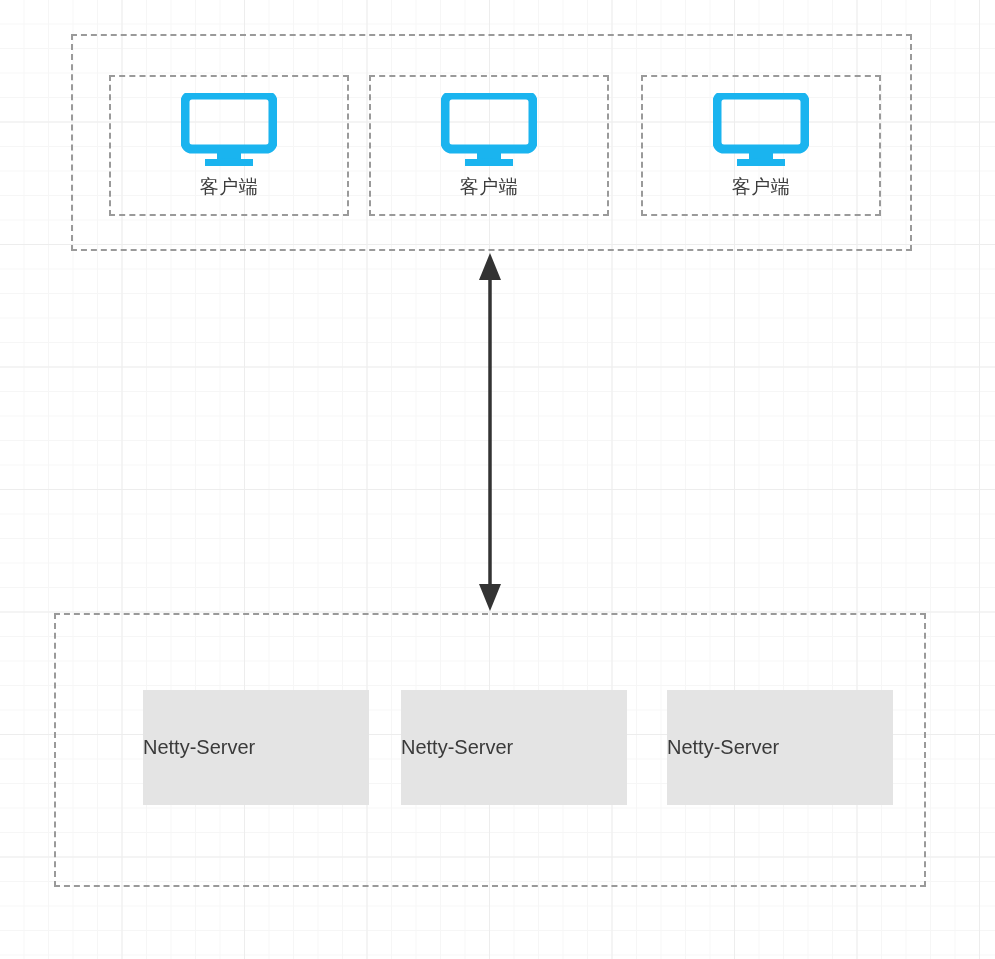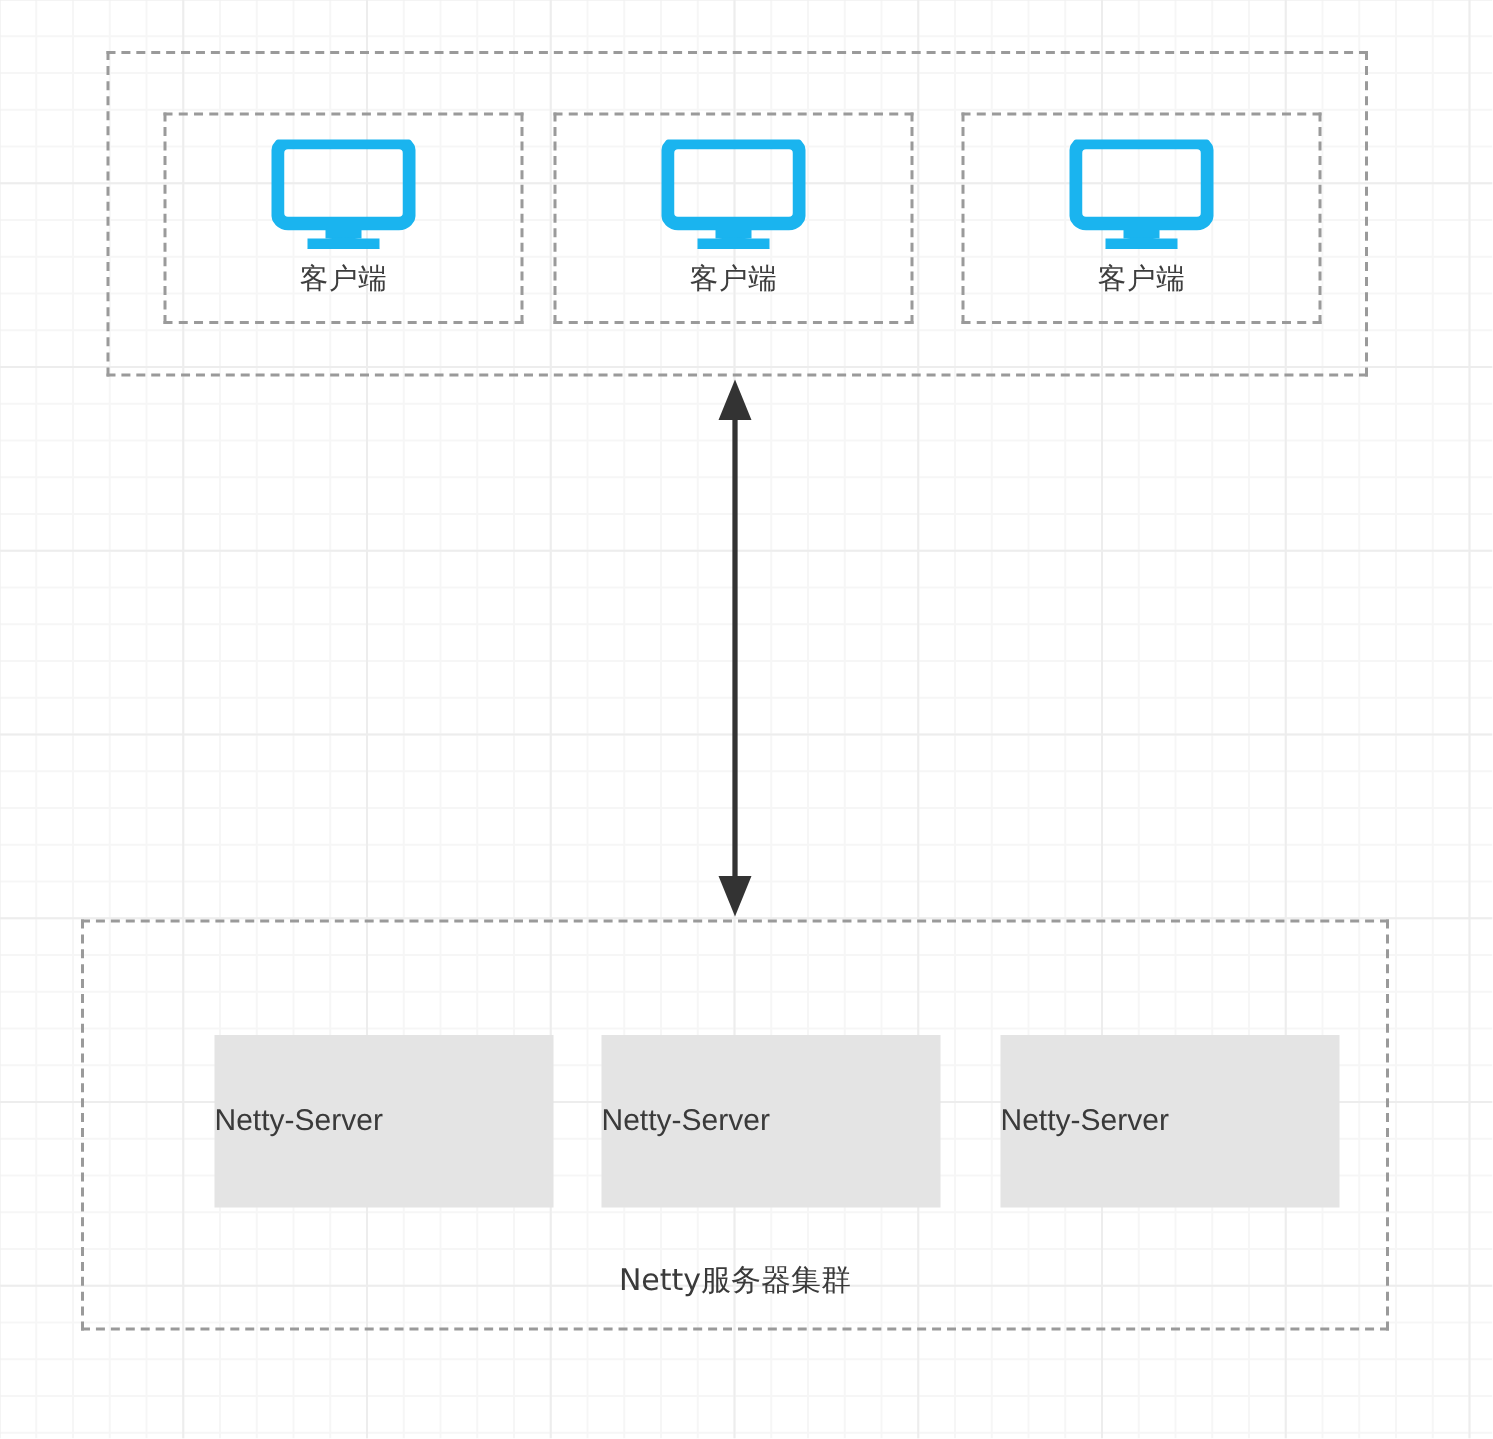--- a/index.html
+++ b/index.html
@@ -182,17 +182,16 @@
     </div>
 
     <div class="server-box s2">
       <span class="server-label">Netty-Server</span>
     </div>
 
     <div class="server-box s3">
       <span class="server-label">Netty-Server</span>
     </div>
 
-    <div class="cluster-caption">Netty服务器集群</div>
 
   </div>
 
 </div>
 
 </body></html>

